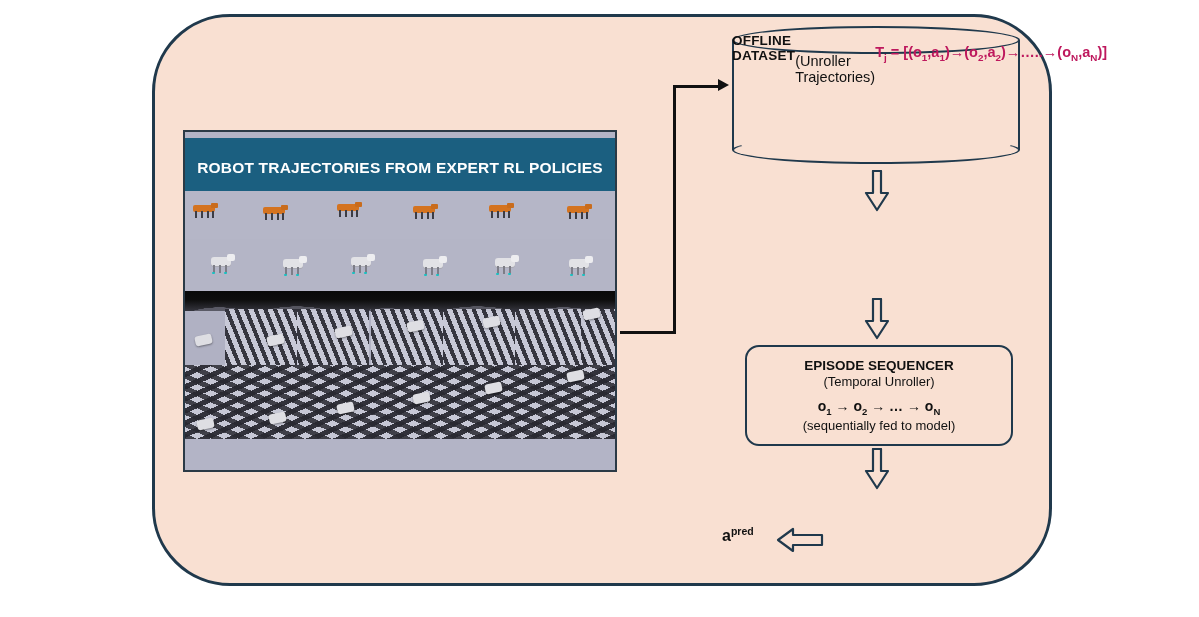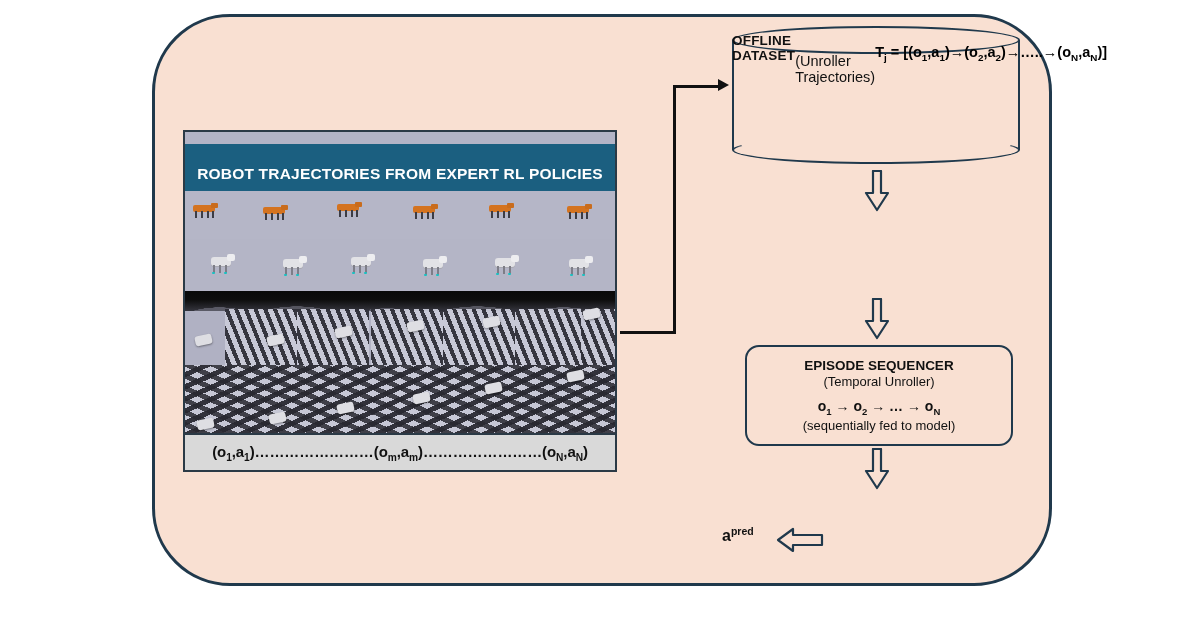--- a/index.html
+++ b/index.html
@@ -31,21 +31,21 @@
     left: 183px; top: 130px;
     width: 434px; height: 342px;
     box-sizing: border-box;
     border: 2px solid #2b3a46;
     background: #b3b4c6;
     overflow: hidden;
     z-index: 4;
   }
   .traj-header {
     position: absolute;
-    left: 0; top: 12px; right: 0;
+    left: 0; top: 6px; right: 0;
     height: 59px;
     background: #1b5f80;
     display: flex; align-items: center; justify-content: center;
     border-bottom: 1px solid #16384d;
   }
   .traj-header-text {
     color: #ffffff;
     font-size: 15.5px;
     font-weight: bold;
     letter-spacing: 0.2px;
@@ -211,21 +211,21 @@
   .cyl-title {
     margin-top: 7px;
     font-size: 13.5px; font-weight: bold; color: #111; letter-spacing: 0.2px;
   }
   .cyl-sub {
     margin-top: 27px;
     font-size: 14.5px; color: #111;
   }
   .cyl-formula {
     margin-top: 18px;
-    font-size: 14.5px; font-weight: bold; color: #000000; white-space: nowrap;
+    font-size: 14.5px; font-weight: bold; color: #be185d; white-space: nowrap;
   }
 
   
   .block-arrow-down {
     position: absolute;
     width: 26px; height: 42px;
     z-index: 4;
   }
   .block-arrow-left {
     position: absolute;
@@ -457,25 +457,20 @@
           </div>
         <div class="bot bot-grey" style="left:300px; top:18px;">
             <span class="body"></span>
           </div>
         <div class="bot bot-grey" style="left:382px; top:6px;">
             <span class="body"></span>
           </div>
       </div>
     </div>
 
-    <div class="traj-caption">
-      <span class="traj-caption-text">
-        <span>(o</span><sub>1</sub>,a<sub>1</sub>)<span>……………………</span><span>(o</span><sub>m</sub>,a<sub>m</sub>)<span>……………………</span><span>(o</span><sub>N</sub>,a<sub>N</sub>)
-      </span>
-    </div>
   </div>
 
   <div class="elbow elbow-h1"></div>
   <div class="elbow elbow-v"></div>
   <div class="elbow elbow-h2"></div>
   <div class="elbow elbow-head"></div>
 
   <div class="cylinder">
     <div class="cyl-body"></div>
     <div class="cyl-bottom"></div>

